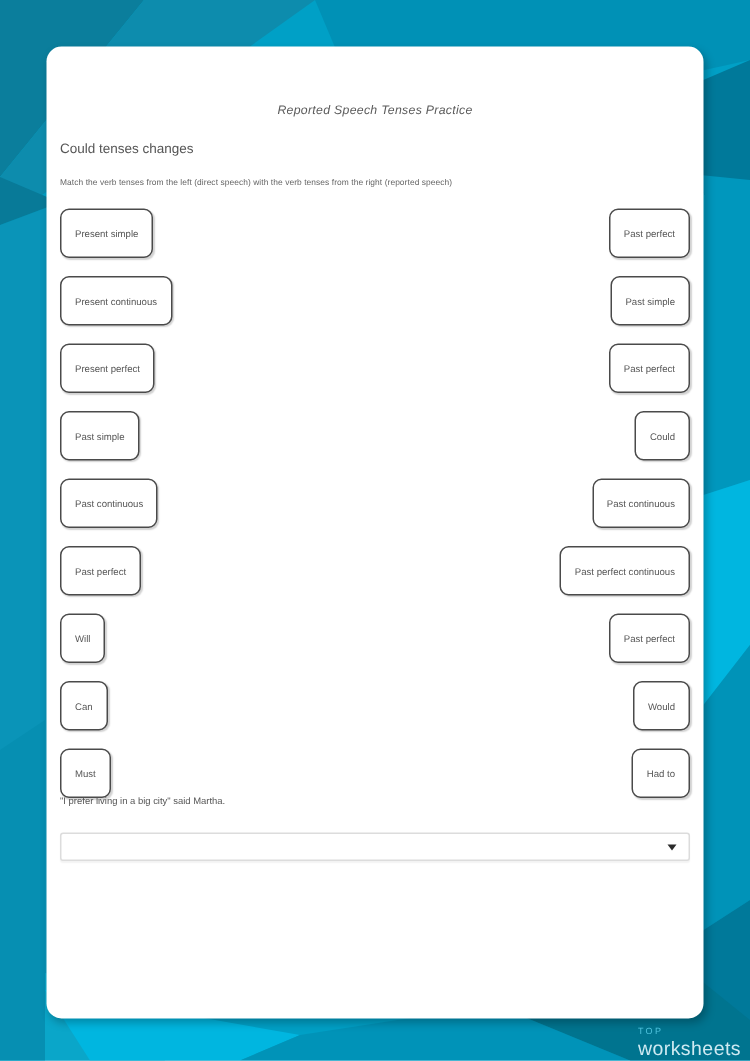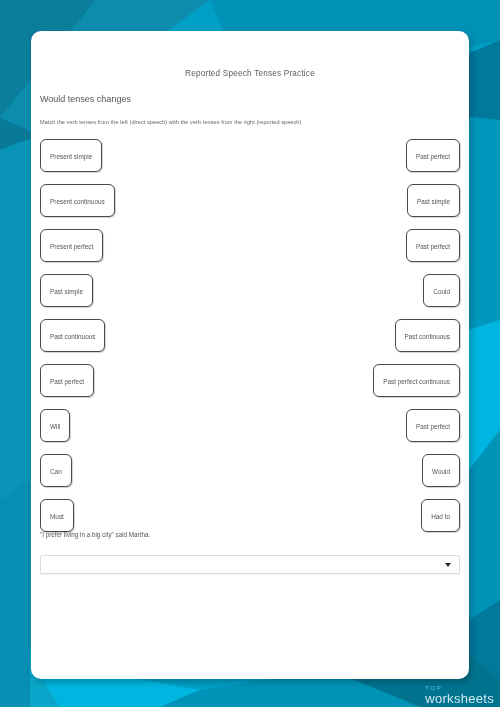--- a/index.html
+++ b/index.html
@@ -38,20 +38,21 @@
 
   #doc-title {
     position: absolute;
     left: 0;
     top: 38px;
     width: 438px;
     text-align: center;
     font-size: 8.2px;
     color: #5a5a5a;
     letter-spacing: 0.2px;
+    font-style: italic;
   }
 
   #section-title {
     position: absolute;
     left: 9px;
     top: 63px;
     font-size: 9px;
     color: #555555;
   }
 
@@ -181,21 +182,21 @@
   <polygon points="30,660 200,690 160,707 60,707" fill="#00b6e0"></polygon>
   <polygon points="200,690 330,670 420,707 160,707" fill="#0093b8"></polygon>
   <polygon points="330,670 469,655 500,680 500,707 420,707" fill="#00748f"></polygon>
   <polygon points="0,500 30,480 30,707 0,707" fill="#068fb2"></polygon>
 </svg>
 
 <div id="card">
 
   <div id="doc-title">Reported Speech Tenses Practice</div>
 
-  <div id="section-title">Would tenses changes</div>
+  <div id="section-title">Could tenses changes</div>
 
   <div id="instructions">Match the verb tenses from the left (direct speech) with the verb tenses from the right (reported speech)</div>
 
   <div id="match-area">
 
     <div class="col" id="col-left">
       <div class="row">
         <div class="tile">Present simple</div>
       </div>
       <div class="row">

